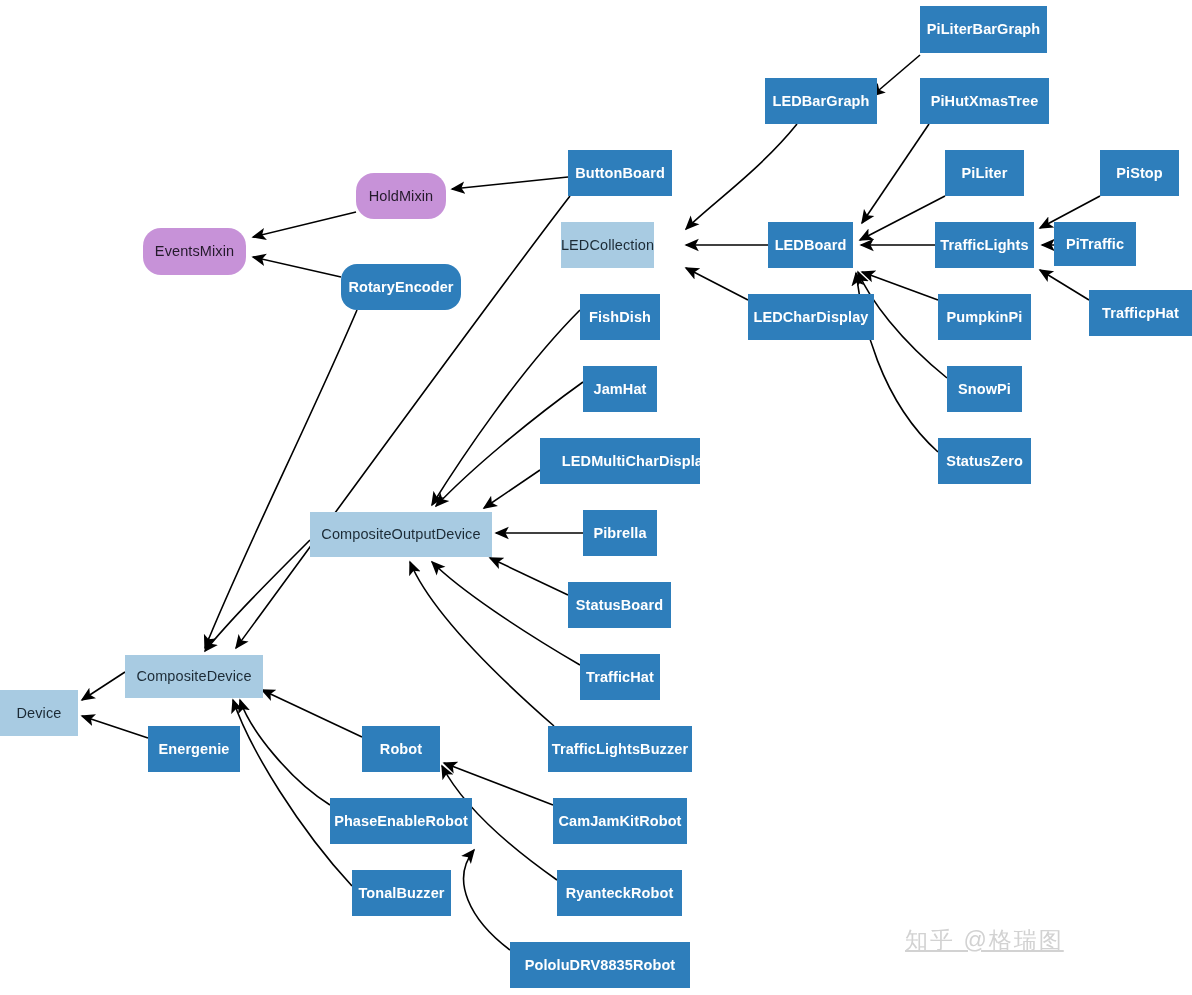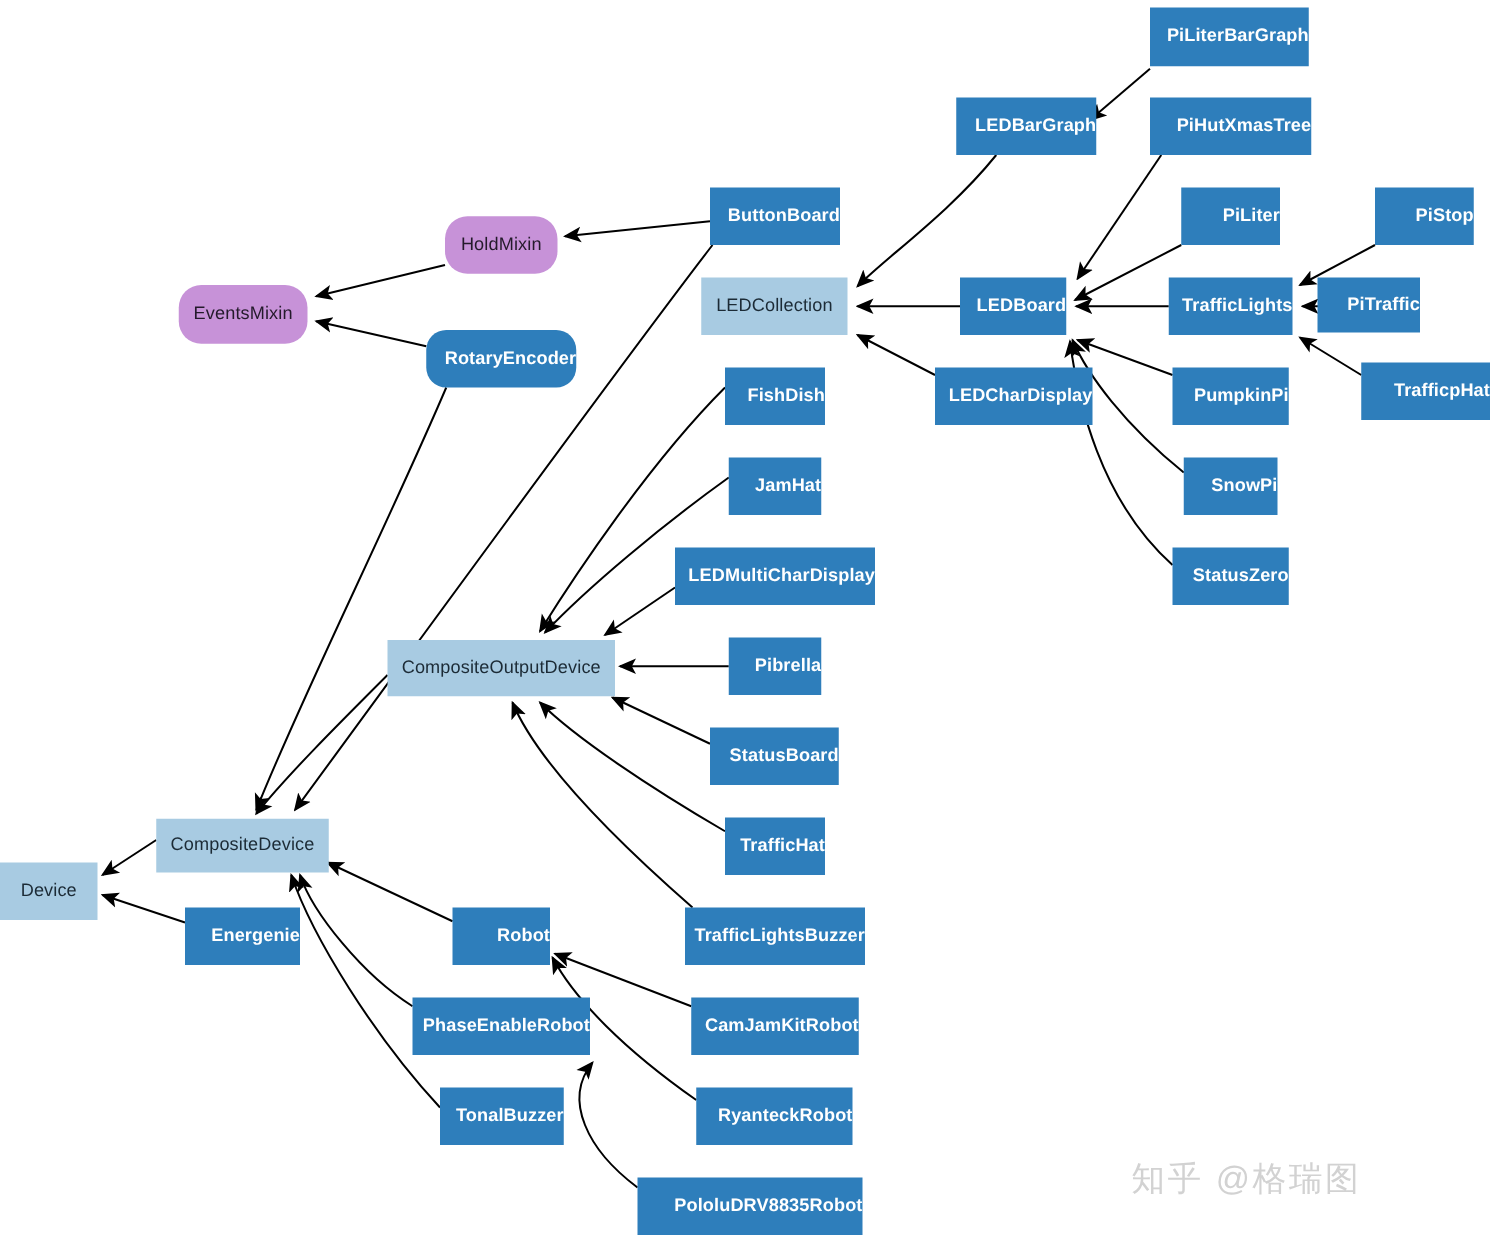--- a/index.html
+++ b/index.html
@@ -46,42 +46,42 @@
     text-align: center;
     font-size: 14.5px;
     line-height: 1.15;
     letter-spacing: 0.1px;
     white-space: nowrap;
   }
   .node.concrete {
     background: #2e7ebb;
     color: #ffffff;
     font-weight: bold;
-    justify-content: flex-end;
   }
   .node.abstract {
     background: #a8cbe2;
     color: #1c2b36;
     font-weight: normal;
   }
   .node.mixin {
     background: #c792d8;
     color: #241a2b;
     font-weight: normal;
     border-radius: 18px;
   }
   #watermark {
     position: absolute;
     left: 905px;
     top: 925px;
-    font-size: 27px;
+    font-size: 23px;
     color: #d2d2d2;
     letter-spacing: 2px;
     white-space: nowrap;
     user-select: none;
+    text-decoration: underline;
   }
 </style>
 </head>
 <body>
 
 <div id="diagram-root">
 
   <svg id="edge-layer" viewBox="0 0 1192 995" width="1192" height="995" xmlns="http://www.w3.org/2000/svg">
     <defs>
       <marker id="arrowhead" markerWidth="9" markerHeight="9" refX="8" refY="4.5" orient="auto" markerUnits="strokeWidth">
@@ -144,21 +144,21 @@
       </div>
       <div class="node concrete" style="left: 945px; top: 150px; width: 79px; height: 46px;">
         <span>PiLiter</span>
       </div>
       <div class="node concrete" style="left: 1100px; top: 150px; width: 79px; height: 46px;">
         <span>PiStop</span>
       </div>
       <div class="node mixin" style="left: 143px; top: 228px; width: 103px; height: 47px;">
         <span>EventsMixin</span>
       </div>
-      <div class="node abstract" style="left: 561px; top: 222px; width: 117px; height: 46px;">
+      <div class="node abstract" style="left: 561px; top: 222px; width: 93px; height: 46px;">
         <span>LEDCollection</span>
       </div>
       <div class="node concrete" style="left: 768px; top: 222px; width: 85px; height: 46px;">
         <span>LEDBoard</span>
       </div>
       <div class="node concrete" style="left: 935px; top: 222px; width: 99px; height: 46px;">
         <span>TrafficLights</span>
       </div>
       <div class="node concrete" style="left: 1054px; top: 222px; width: 82px; height: 44px;">
         <span>PiTraffic</span>

